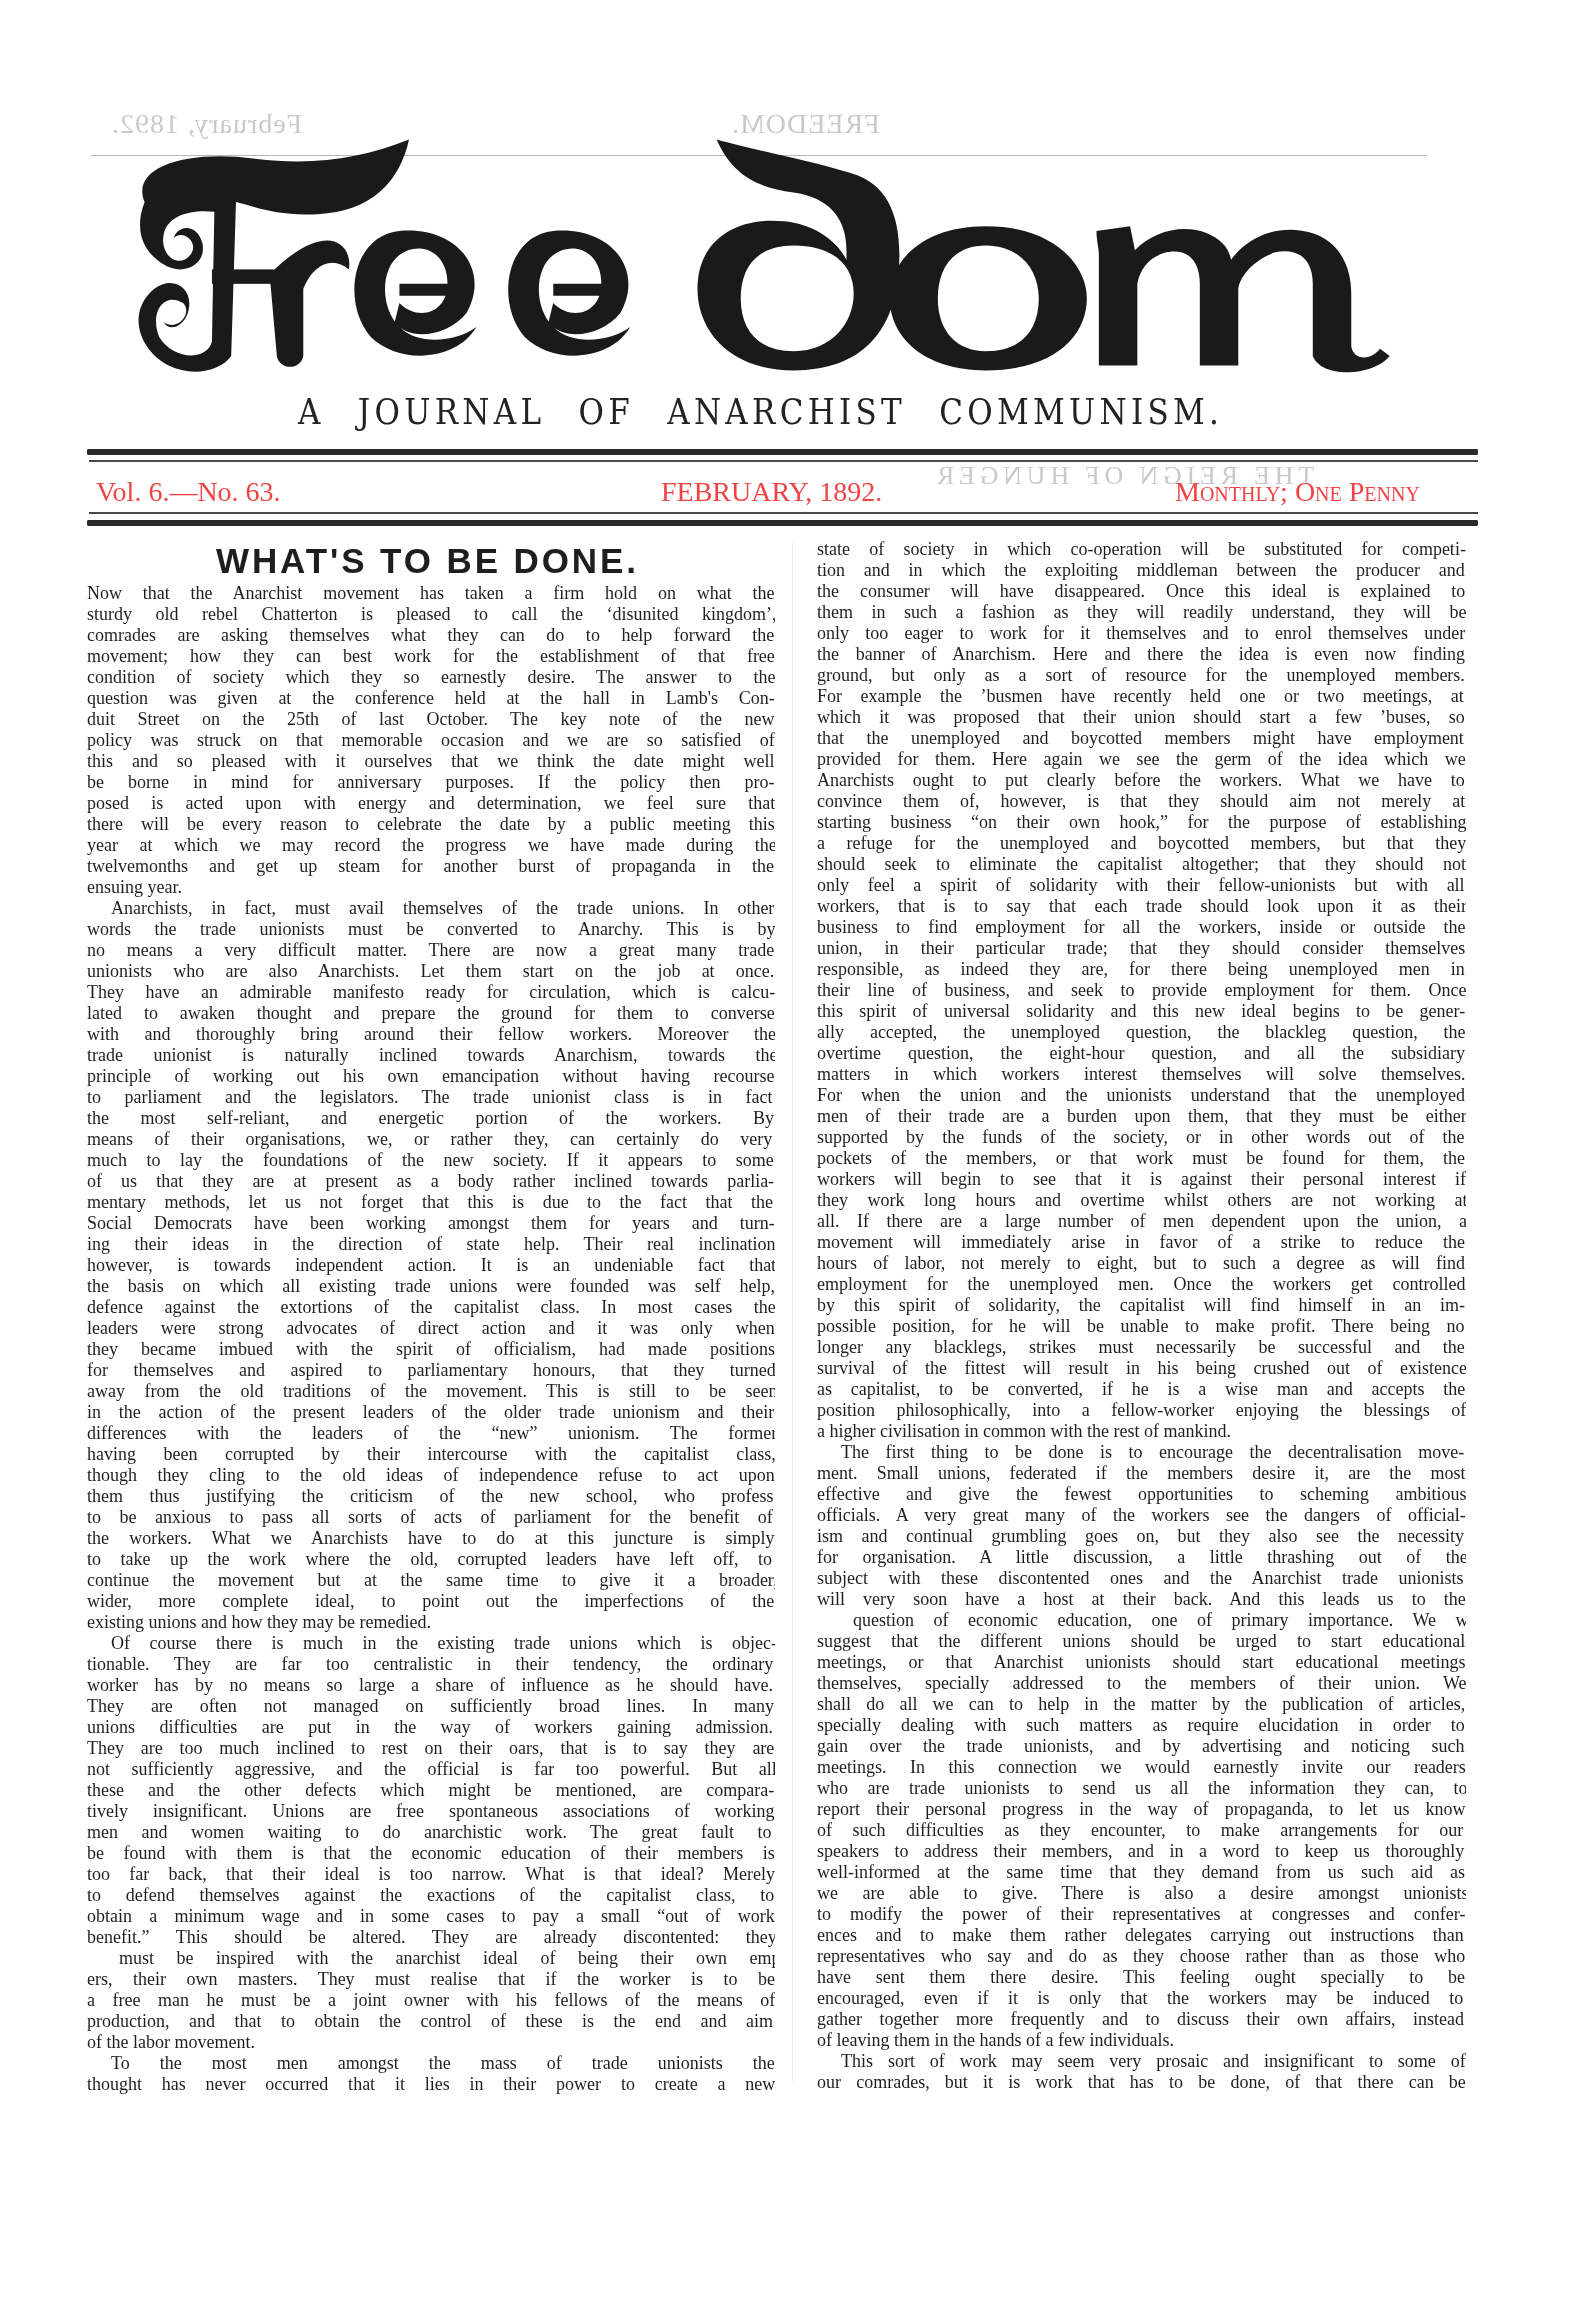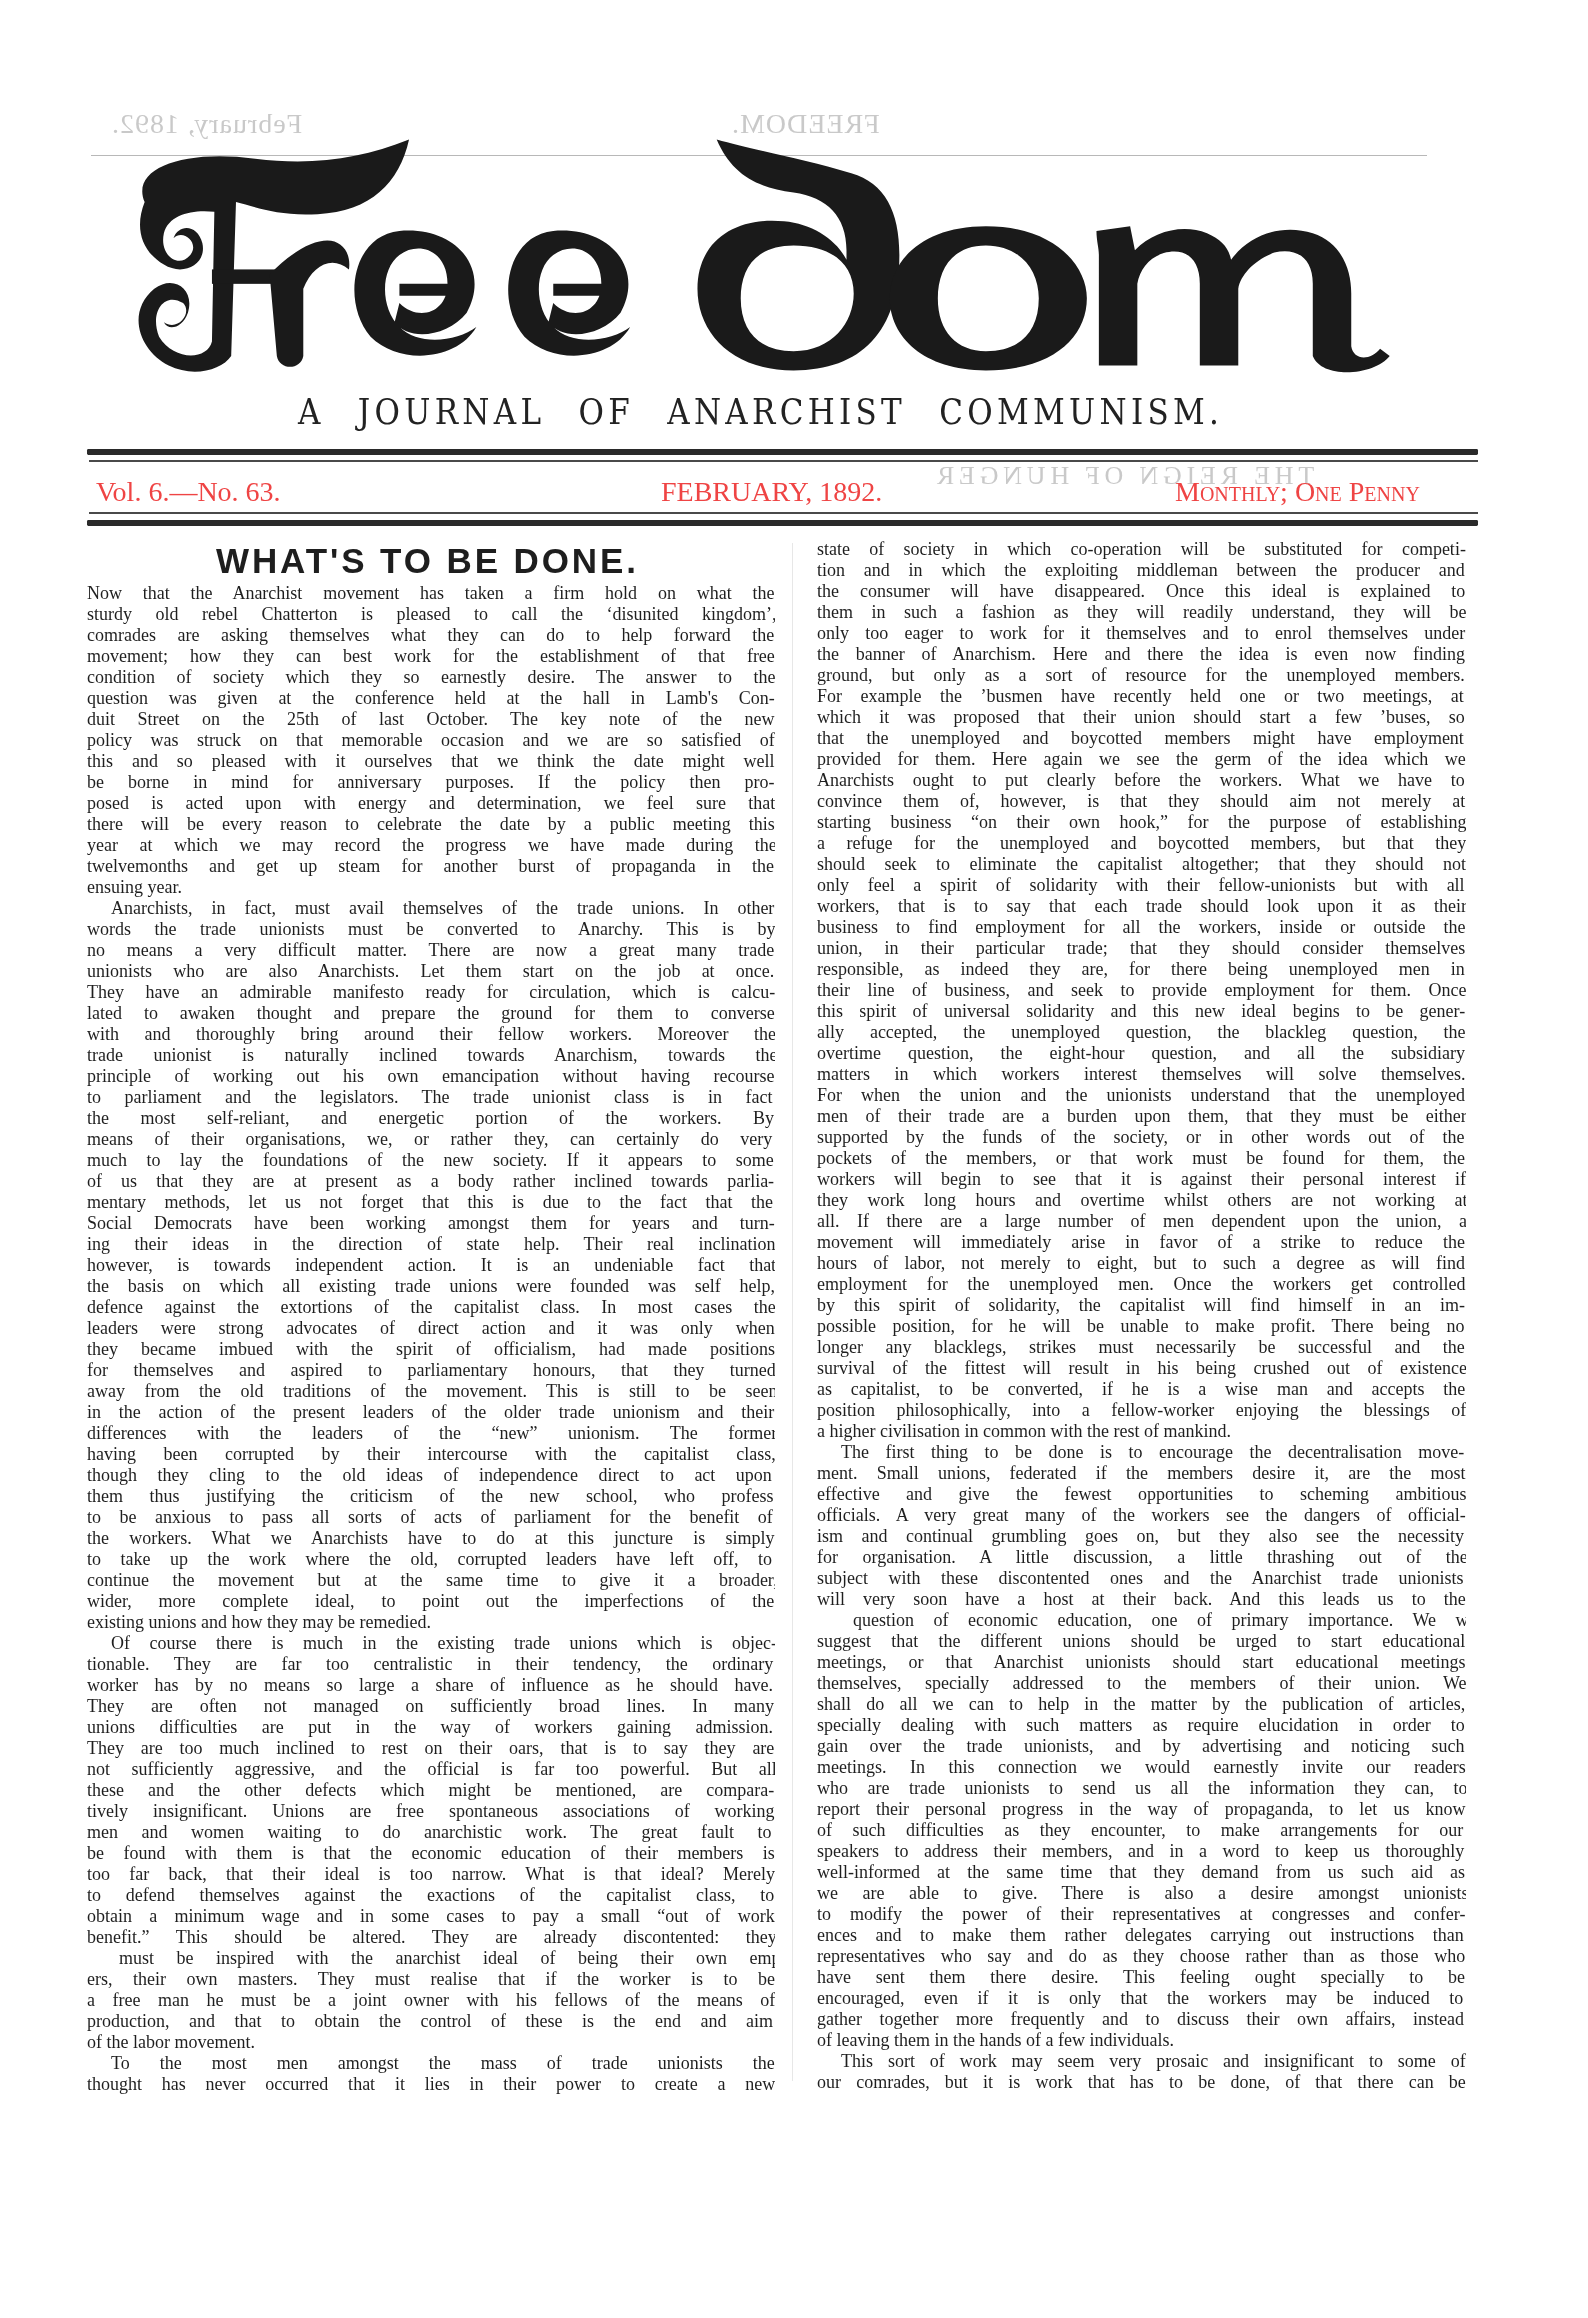--- a/index.html
+++ b/index.html
@@ -128,21 +128,21 @@
     <span class="ln" style="display: block; width: auto; word-spacing: 20px; text-align-last: left; height: 21px;">however, is towards independent action. It is an undeniable fact that</span>
     <span class="ln" style="display: block; width: auto; word-spacing: 14.3px; text-align-last: left; height: 21px;">the basis on which all existing trade unions were founded was self help,</span>
     <span class="ln" style="display: block; width: auto; word-spacing: 17px; text-align-last: left; height: 21px;">defence against the extortions of the capitalist class. In most cases the</span>
     <span class="ln" style="display: block; width: auto; word-spacing: 18.3px; text-align-last: left; height: 21px;">leaders were strong advocates of direct action and it was only when</span>
     <span class="ln" style="display: block; width: auto; word-spacing: 18.5px; text-align-last: left; height: 21px;">they became imbued with the spirit of officialism, had made positions</span>
     <span class="ln" style="display: block; width: auto; word-spacing: 21px; text-align-last: left; height: 21px;">for themselves and aspired to parliamentary honours, that they turned</span>
     <span class="ln" style="display: block; width: auto; word-spacing: 15px; text-align-last: left; height: 21px;">away from the old traditions of the movement. This is still to be seen</span>
     <span class="ln" style="display: block; width: auto; word-spacing: 13.3px; text-align-last: left; height: 21px;">in the action of the present leaders of the older trade unionism and their</span>
     <span class="ln" style="display: block; width: auto; word-spacing: 26px; text-align-last: left; height: 21px;">differences with the leaders of the “new” unionism. The former</span>
     <span class="ln" style="display: block; width: auto; word-spacing: 23px; text-align-last: left; height: 21px;">having been corrupted by their intercourse with the capitalist class,</span>
-    <span class="ln" style="display: block; width: auto; word-spacing: 16px; text-align-last: left; height: 21px;">though they cling to the old ideas of independence direct to act upon</span>
+    <span class="ln" style="display: block; width: auto; word-spacing: 16px; text-align-last: left; height: 21px;">though they cling to the old ideas of independence refuse to act upon</span>
     <span class="ln" style="display: block; width: auto; word-spacing: 22px; text-align-last: left; height: 21px;">them thus justifying the criticism of the new school, who profess</span>
     <span class="ln" style="display: block; width: auto; word-spacing: 14px; text-align-last: left; height: 21px;">to be anxious to pass all sorts of acts of parliament for the benefit of</span>
     <span class="ln" style="display: block; width: auto; word-spacing: 15.7px; text-align-last: left; height: 21px;">the workers. What we Anarchists have to do at this juncture is simply</span>
     <span class="ln" style="display: block; width: auto; word-spacing: 15px; text-align-last: left; height: 21px;">to take up the work where the old, corrupted leaders have left off, to</span>
     <span class="ln" style="display: block; width: auto; word-spacing: 19px; text-align-last: left; height: 21px;">continue the movement but at the same time to give it a broader,</span>
     <span class="ln" style="display: block; width: auto; word-spacing: 22.3px; text-align-last: left; height: 21px;">wider, more complete ideal, to point out the imperfections of the</span>
     <span class="ln last" style="display: block; width: auto; height: 21px;">existing unions and how they may be remedied.</span>
     <span class="ln ind" style="display: block; width: auto; word-spacing: 15px; text-align-last: left; height: 21px;">Of course there is much in the existing trade unions which is objec-</span>
     <span class="ln" style="display: block; width: auto; word-spacing: 20px; text-align-last: left; height: 21px;">tionable. They are far too centralistic in their tendency, the ordinary</span>
     <span class="ln" style="display: block; width: auto; word-spacing: 12px; text-align-last: left; height: 21px;">worker has by no means so large a share of influence as he should have.</span>

